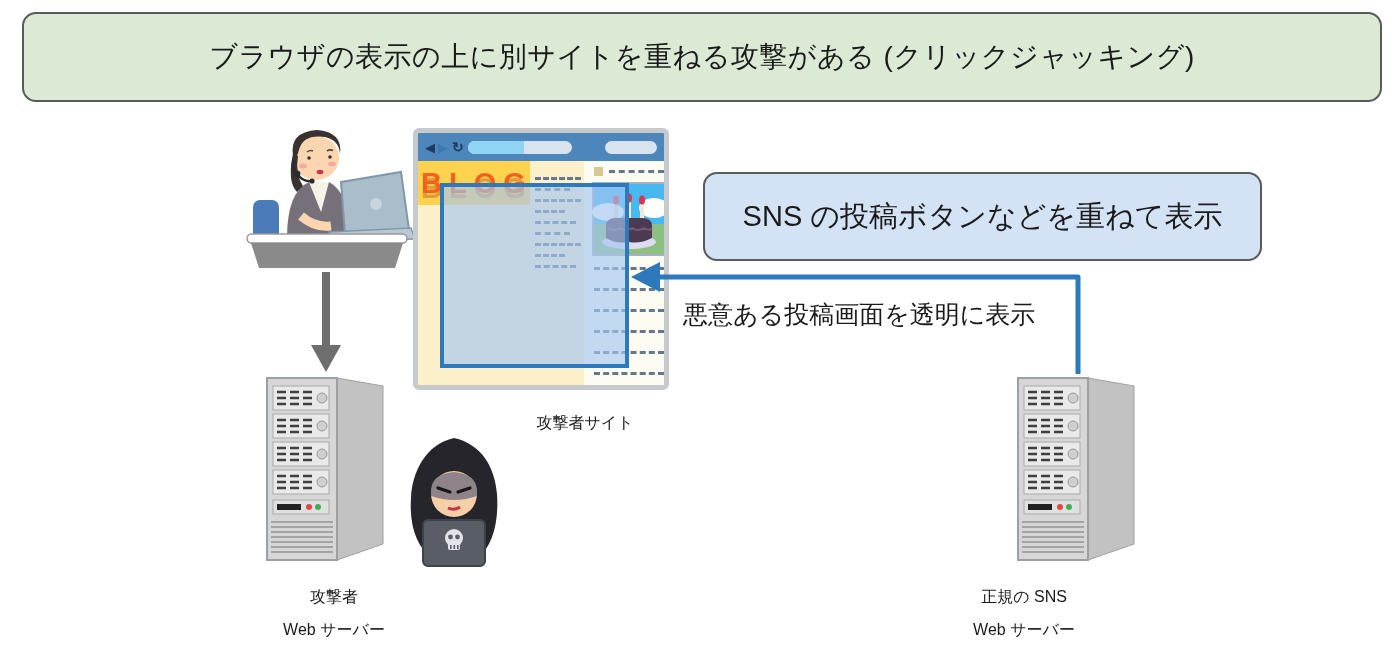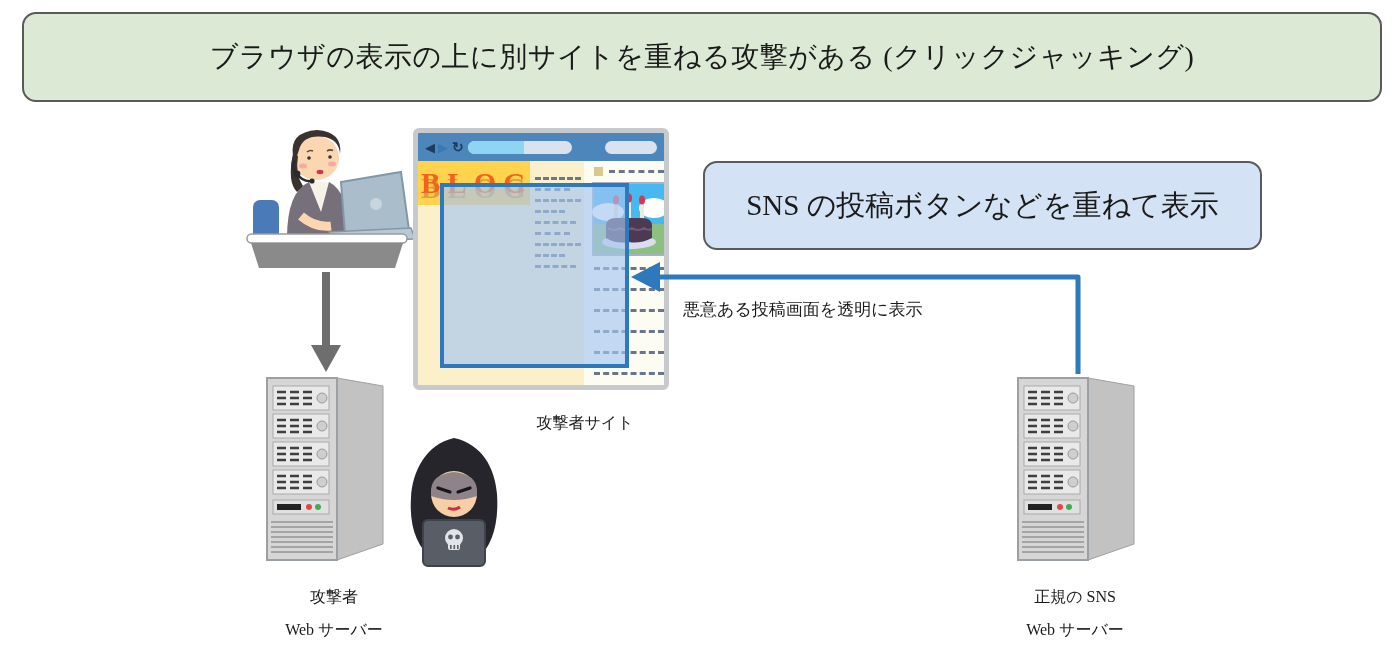--- a/index.html
+++ b/index.html
@@ -1,40 +1,40 @@
 <!DOCTYPE html>
 <html style="--banner-bg: #dcead5; --banner-border: #5a5a5a; --callout-bg: #d3e3f5; --callout-border: #5a5a5a; --arrow-blue: #2e78bc; --arrow-gray: #6e6e6e; --overlay-fill: rgba(164,196,240,0.65); --overlay-border: #2e78bc; --browser-bar: #4d86ba; --page-yellow: #fbf0c9; --header-yellow: #ffd34d; --blog-orange: #f2621c;"><head>
 <meta charset="utf-8">
 <style>
   html,body{margin:0;padding:0;background:#ffffff;}
   #canvas{
     position:relative;width:1400px;height:657px;background:#ffffff;overflow:hidden;
-    font-family:Liberation Serif, serif;color:#1a1a1a;
+    font-family:Liberation Sans, sans-serif;color:#1a1a1a;
   }
   .abs{position:absolute;}
 
   
   #banner{
     left:22px;top:12px;width:1356px;height:86px;
     background:var(--banner-bg,#dcead5);
     border:2px solid var(--banner-border,#5a5a5a);
     border-radius:14px;display:flex;align-items:center;justify-content:center;
     font-size:28px;letter-spacing:.5px;
   }
 
   
   #callout{
-    left:703px;top:161px;width:559px;height:89px;box-sizing:border-box;
+    left:703px;top:172px;width:559px;height:89px;box-sizing:border-box;
     background:var(--callout-bg,#d3e3f5);
     border:2px solid var(--callout-border,#5a5a5a);
     border-radius:14px;display:flex;align-items:center;justify-content:center;
     font-size:29px;
   }
 
-  #overlay-note{left:683px;top:298px;font-size:17px;}
+  #overlay-note{left:683px;top:298px;font-size:25px;}
 
   
   #browser{
     left:413px;top:128px;width:256px;height:262px;box-sizing:border-box;
     border:5px solid #c6cacc;border-radius:6px;background:var(--page-yellow,#fbf0c9);
     display:flex;flex-direction:column;overflow:hidden;
   }
   #titlebar{height:28px;background:var(--browser-bar,#4d86ba);display:flex;align-items:center;padding:0 7px;flex:0 0 auto;}
   .nav-tri{font-size:13px;line-height:1;margin-right:3px;}
   #back-icon{color:#1d3a5f;}
@@ -70,21 +70,21 @@
     left:440px;top:183px;width:189px;height:185px;box-sizing:border-box;
     background:var(--overlay-fill,rgba(164,196,240,0.65));
     border:4px solid var(--overlay-border,#2e78bc);
     z-index:6;
   }
 
   
   .fig-label{font-size:16px;text-align:center;line-height:33px;}
   #attacker-site-label{left:478px;top:406px;width:214px;}
   #attacker-server-label{left:234px;top:580px;width:200px;}
-  #sns-server-label{left:975px;top:580px;width:200px;}
+  #sns-server-label{left:924px;top:580px;width:200px;}
 
   #arrows{left:0;top:0;width:1400px;height:657px;z-index:8;pointer-events:none;}
   .illo{pointer-events:none;}
 </style>
 </head>
 <body>
 
 <div id="canvas">
 
   <div id="banner" class="abs">

